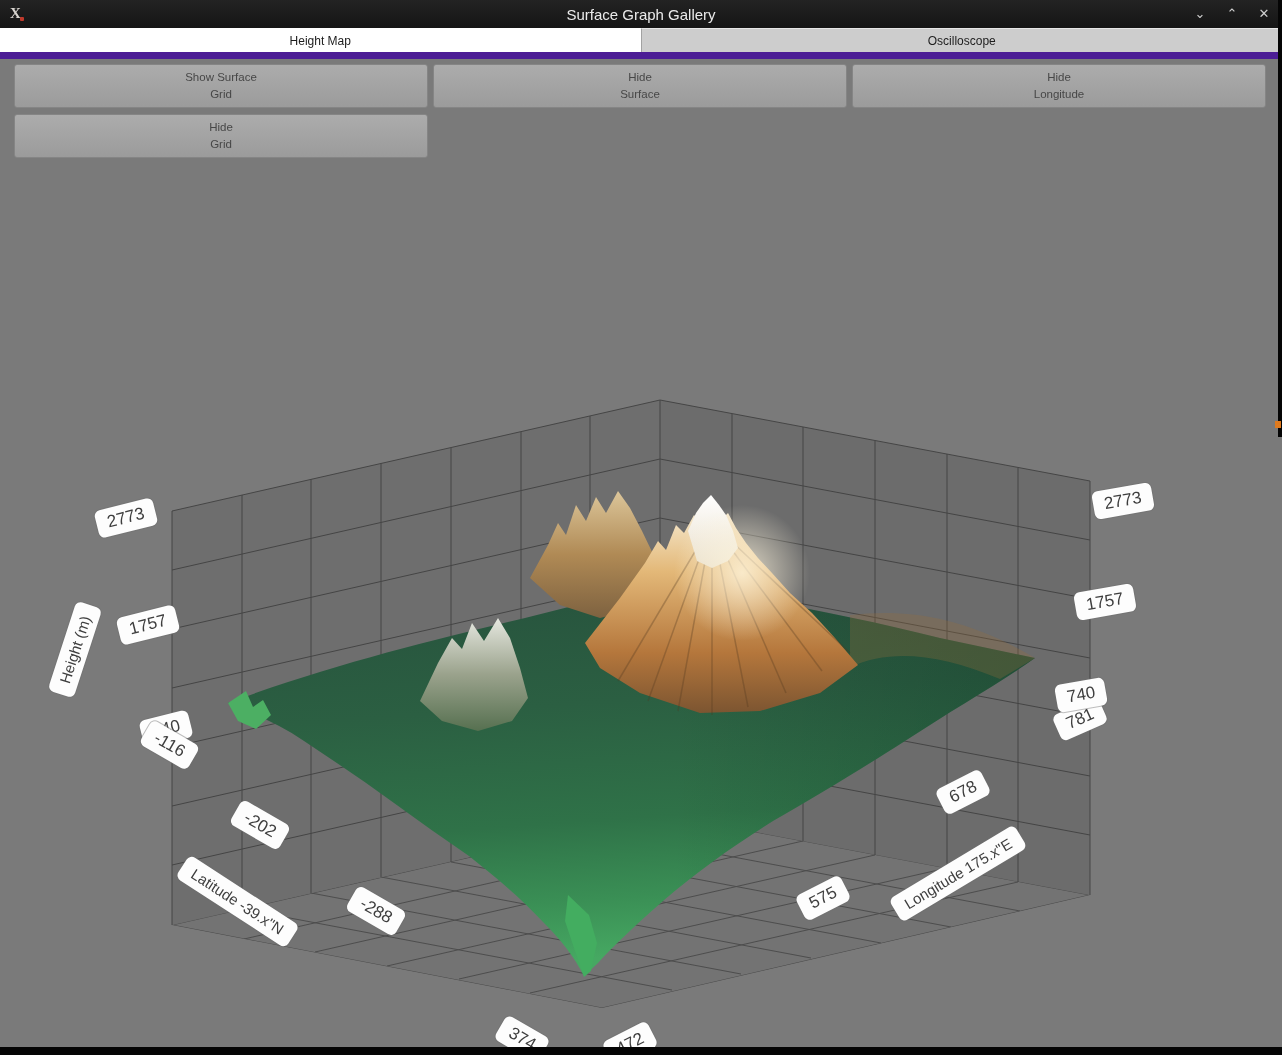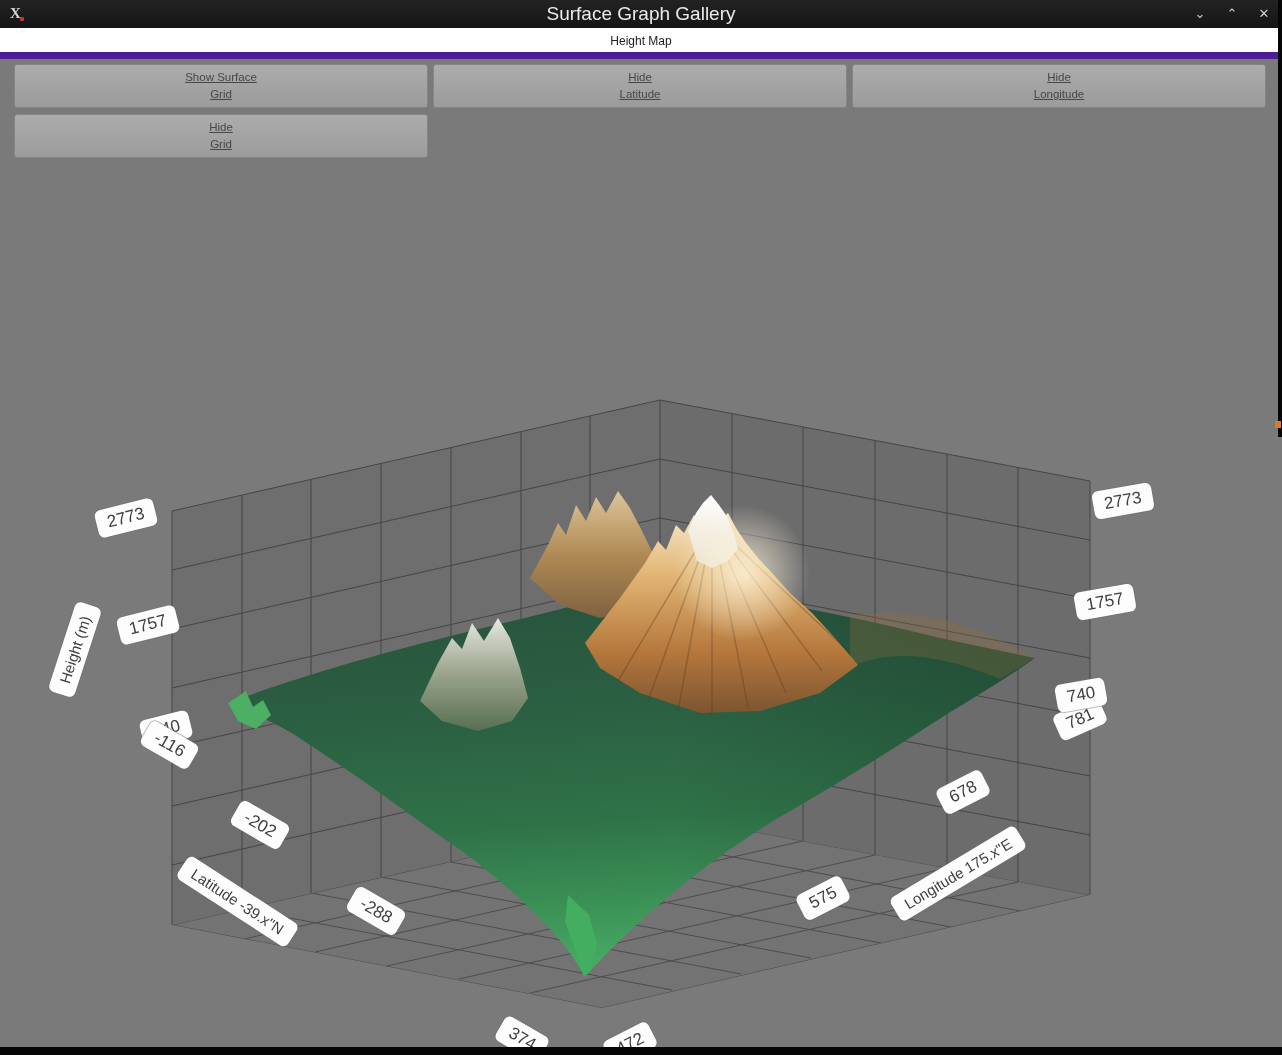--- a/index.html
+++ b/index.html
@@ -17,21 +17,21 @@
   .app-icon{
     position:absolute;left:7px;top:5px;width:17px;height:17px;
     color:#d8d4cf;font-weight:bold;font-size:15px;line-height:17px;text-align:center;
     font-family:"Liberation Serif", serif;
   }
   .app-icon::after{
     content:"";position:absolute;right:0px;bottom:1px;width:4px;height:4px;background:#c0392b;border-radius:1px;
   }
   .titlebar-title{
     position:absolute;left:0;right:0;text-align:center;
-    color:#ebebeb;font-size:19px;
+    color:#ebebeb;font-size:15px;
   }
   .win-controls{
     position:absolute;right:10px;top:0;height:28px;display:flex;gap:16px;align-items:center;z-index:41;
   }
   .win-btn{
     color:#cfcfcf;font-size:13px;width:16px;text-align:center;cursor:default;line-height:28px;
   }
   
   .tabbar{
     position:absolute;top:28px;left:0;width:100%;height:24px;
@@ -49,21 +49,20 @@
   .btn-grid{
     position:absolute;top:11px;left:14px;width:1252px;
     display:grid;grid-template-columns:1fr 1fr 1fr;gap:6px 5px;z-index:10;
   }
   .tool-btn{
     height:42px;background:linear-gradient(#acacac,#9b9b9b);
     border:1px solid #858585;border-radius:3px;
     color:#474747;font-size:11.5px;line-height:17px;
     display:flex;flex-direction:column;align-items:center;justify-content:center;
     cursor:default;
-    text-decoration:underline;
   }
   
   .plot-svg{position:absolute;top:0;left:0;}
   
   .axis-tick,.axis-title{
     position:absolute;background:#fdfdfd;color:#3e3e3e;
     padding:4px 11px;border-radius:6px;white-space:nowrap;
     box-shadow:0 0 0 1px rgba(110,110,110,.45);
     font-size:17px;z-index:20;
   }
@@ -81,32 +80,33 @@
   <span class="titlebar-title">Surface Graph Gallery</span>
   <span class="win-controls">
     <span class="win-btn">⌄</span>
     <span class="win-btn">⌃</span>
     <span class="win-btn">✕</span>
   </span>
 </div>
 
 <div class="tabbar">
   <div class="tab active">Height Map</div>
+  <div class="tab">Oscilloscope</div>
 </div>
 
 <div class="content">
 
   <div class="btn-grid">
     <div class="tool-btn">
       <span>Show Surface</span>
       <span>Grid</span>
     </div>
     <div class="tool-btn">
       <span>Hide</span>
-      <span>Latitude</span>
+      <span>Surface</span>
     </div>
     <div class="tool-btn">
       <span>Hide</span>
       <span>Longitude</span>
     </div>
     <div class="tool-btn">
       <span>Hide</span>
       <span>Grid</span>
     </div>
   </div>

